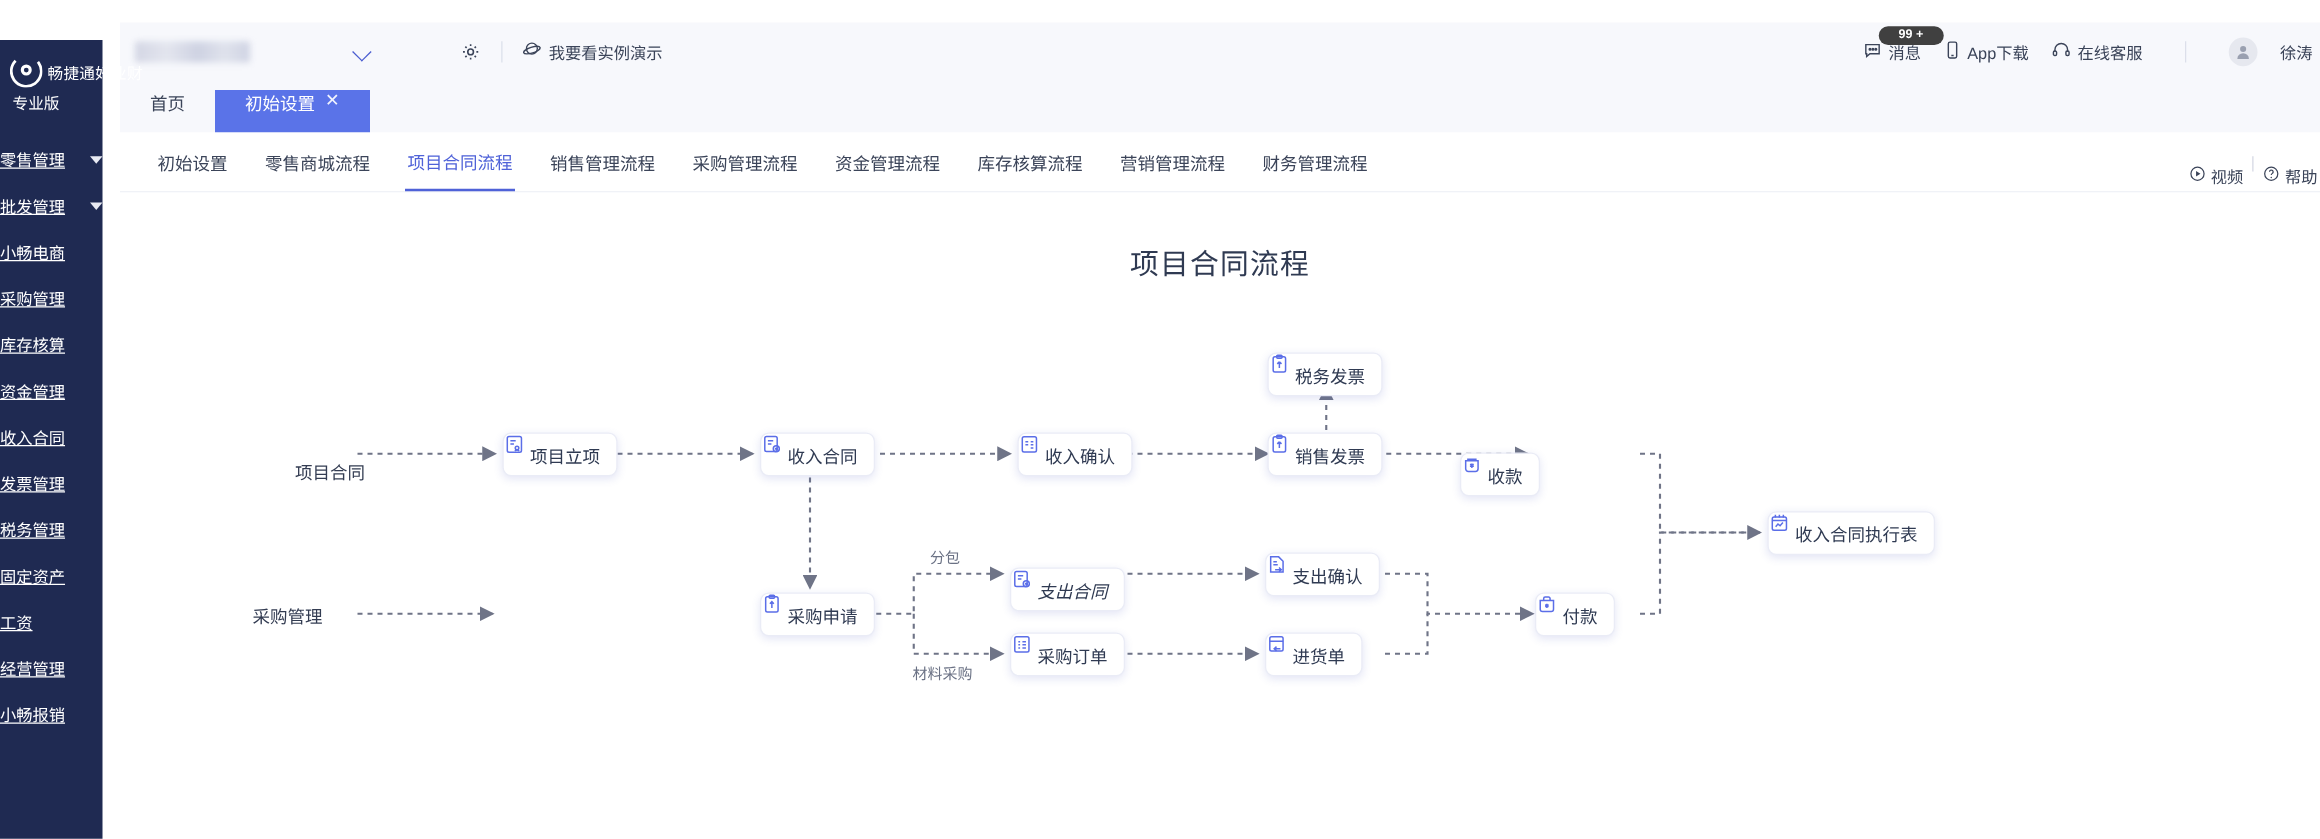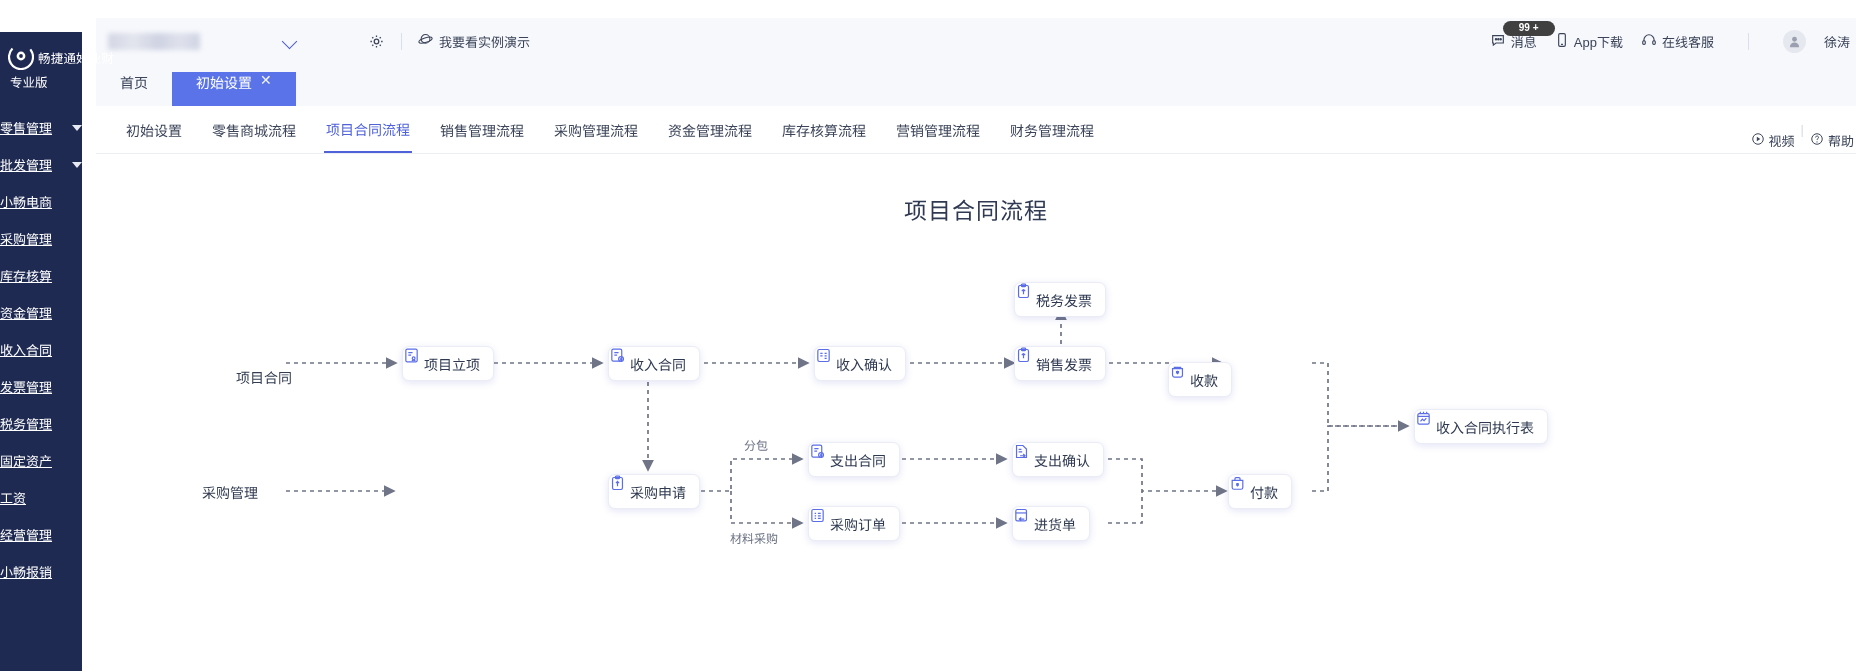--- a/index.html
+++ b/index.html
@@ -431,21 +431,21 @@
         <span>
           <svg width="17" height="17" viewBox="0 0 24 24" fill="none" stroke="#5b6ee8" stroke-width="1.7">
             <rect x="5" y="3.5" width="14" height="17" rx="2"></rect>
               <rect x="9" y="1.6" width="6" height="3.4" rx="1"></rect>
             <path d="M12 9v7M9.8 11.4L12 9l2.2 2.4"></path>
           </svg>
         </span>
         <span>采购申请</span>
       </div>
 
-      <div class="node" style="left:712px; top:288px;">
+      <div class="node" style="left:712px; top:300px;font-style:italic;">
         <span>
           <svg width="17" height="17" viewBox="0 0 24 24" fill="none" stroke="#5b6ee8" stroke-width="1.7">
             <rect x="4" y="3" width="14" height="17" rx="2"></rect>
               <path d="M7.5 8h6M7.5 11.5h4"></path>
             <circle cx="17" cy="17" r="3.4"></circle>
               <path d="M17 15.4v3.2M15.4 17h3.2"></path>
           </svg>
         </span>
         <span>支出合同</span>
       </div>

